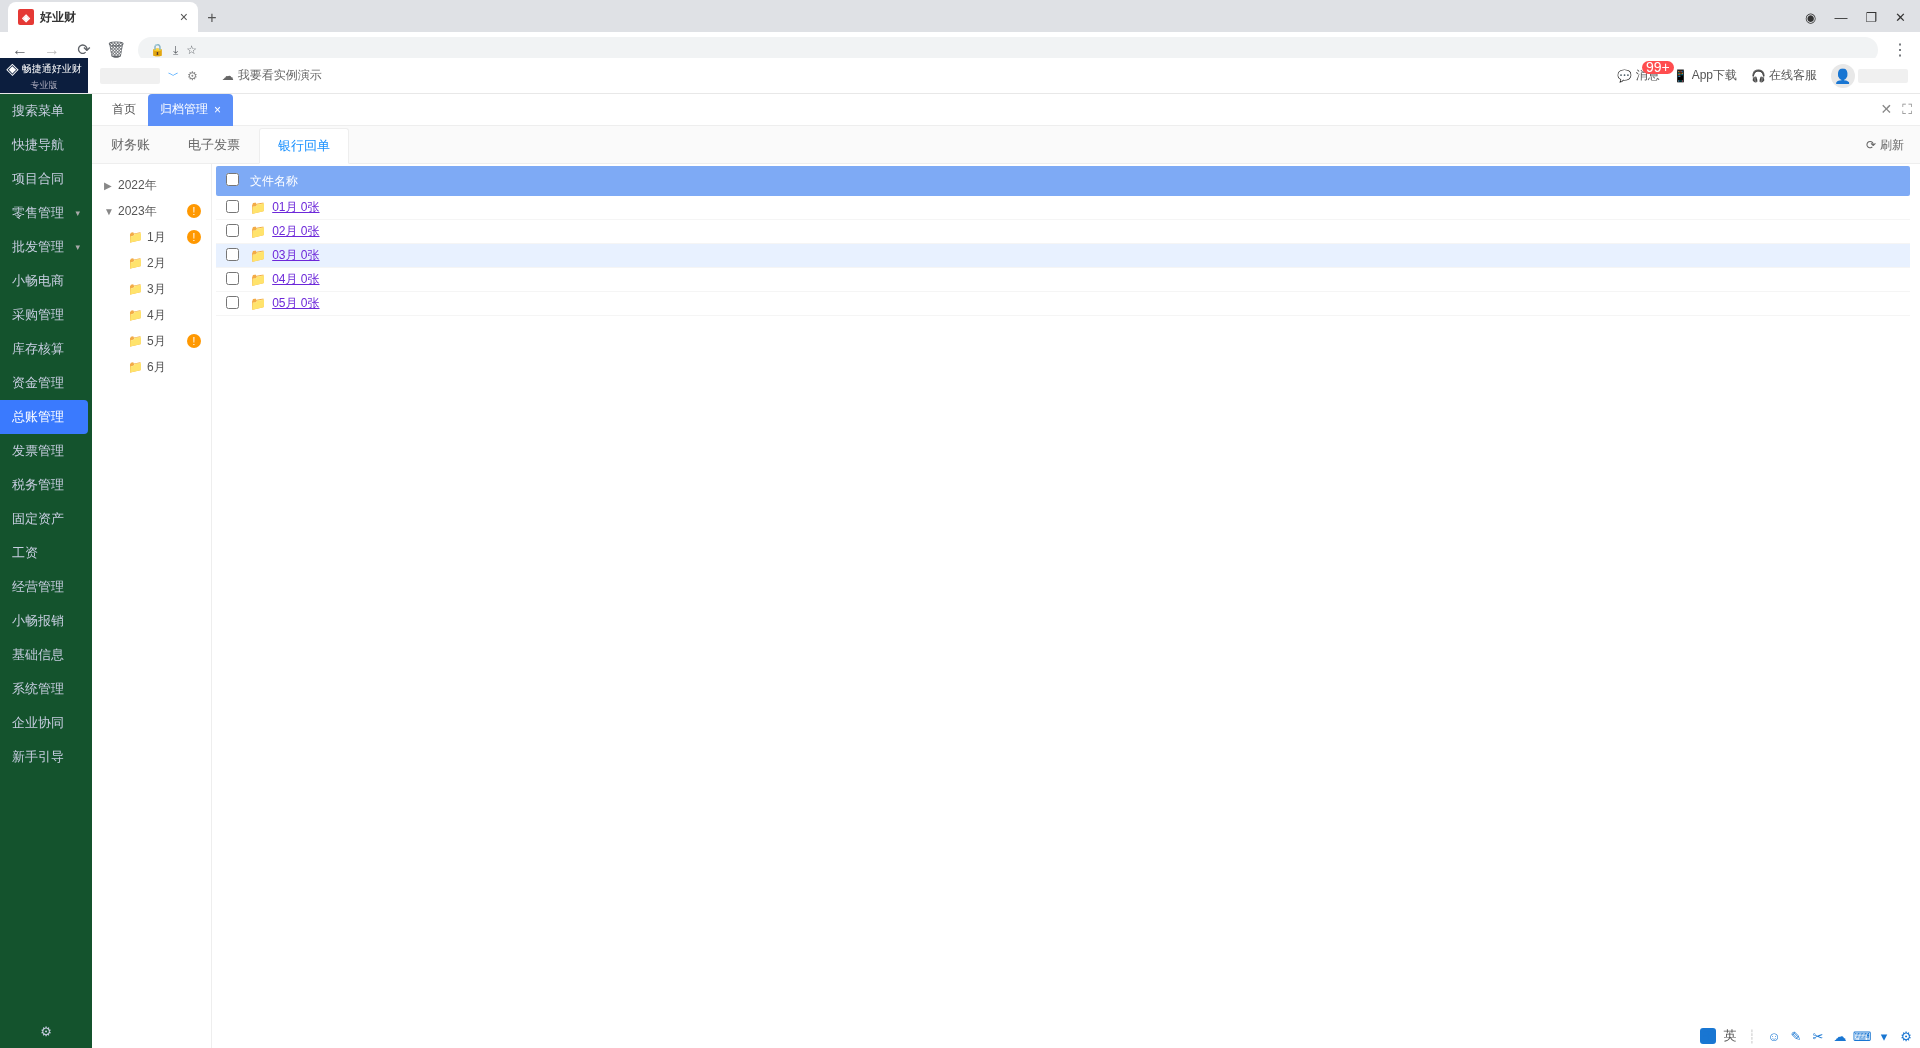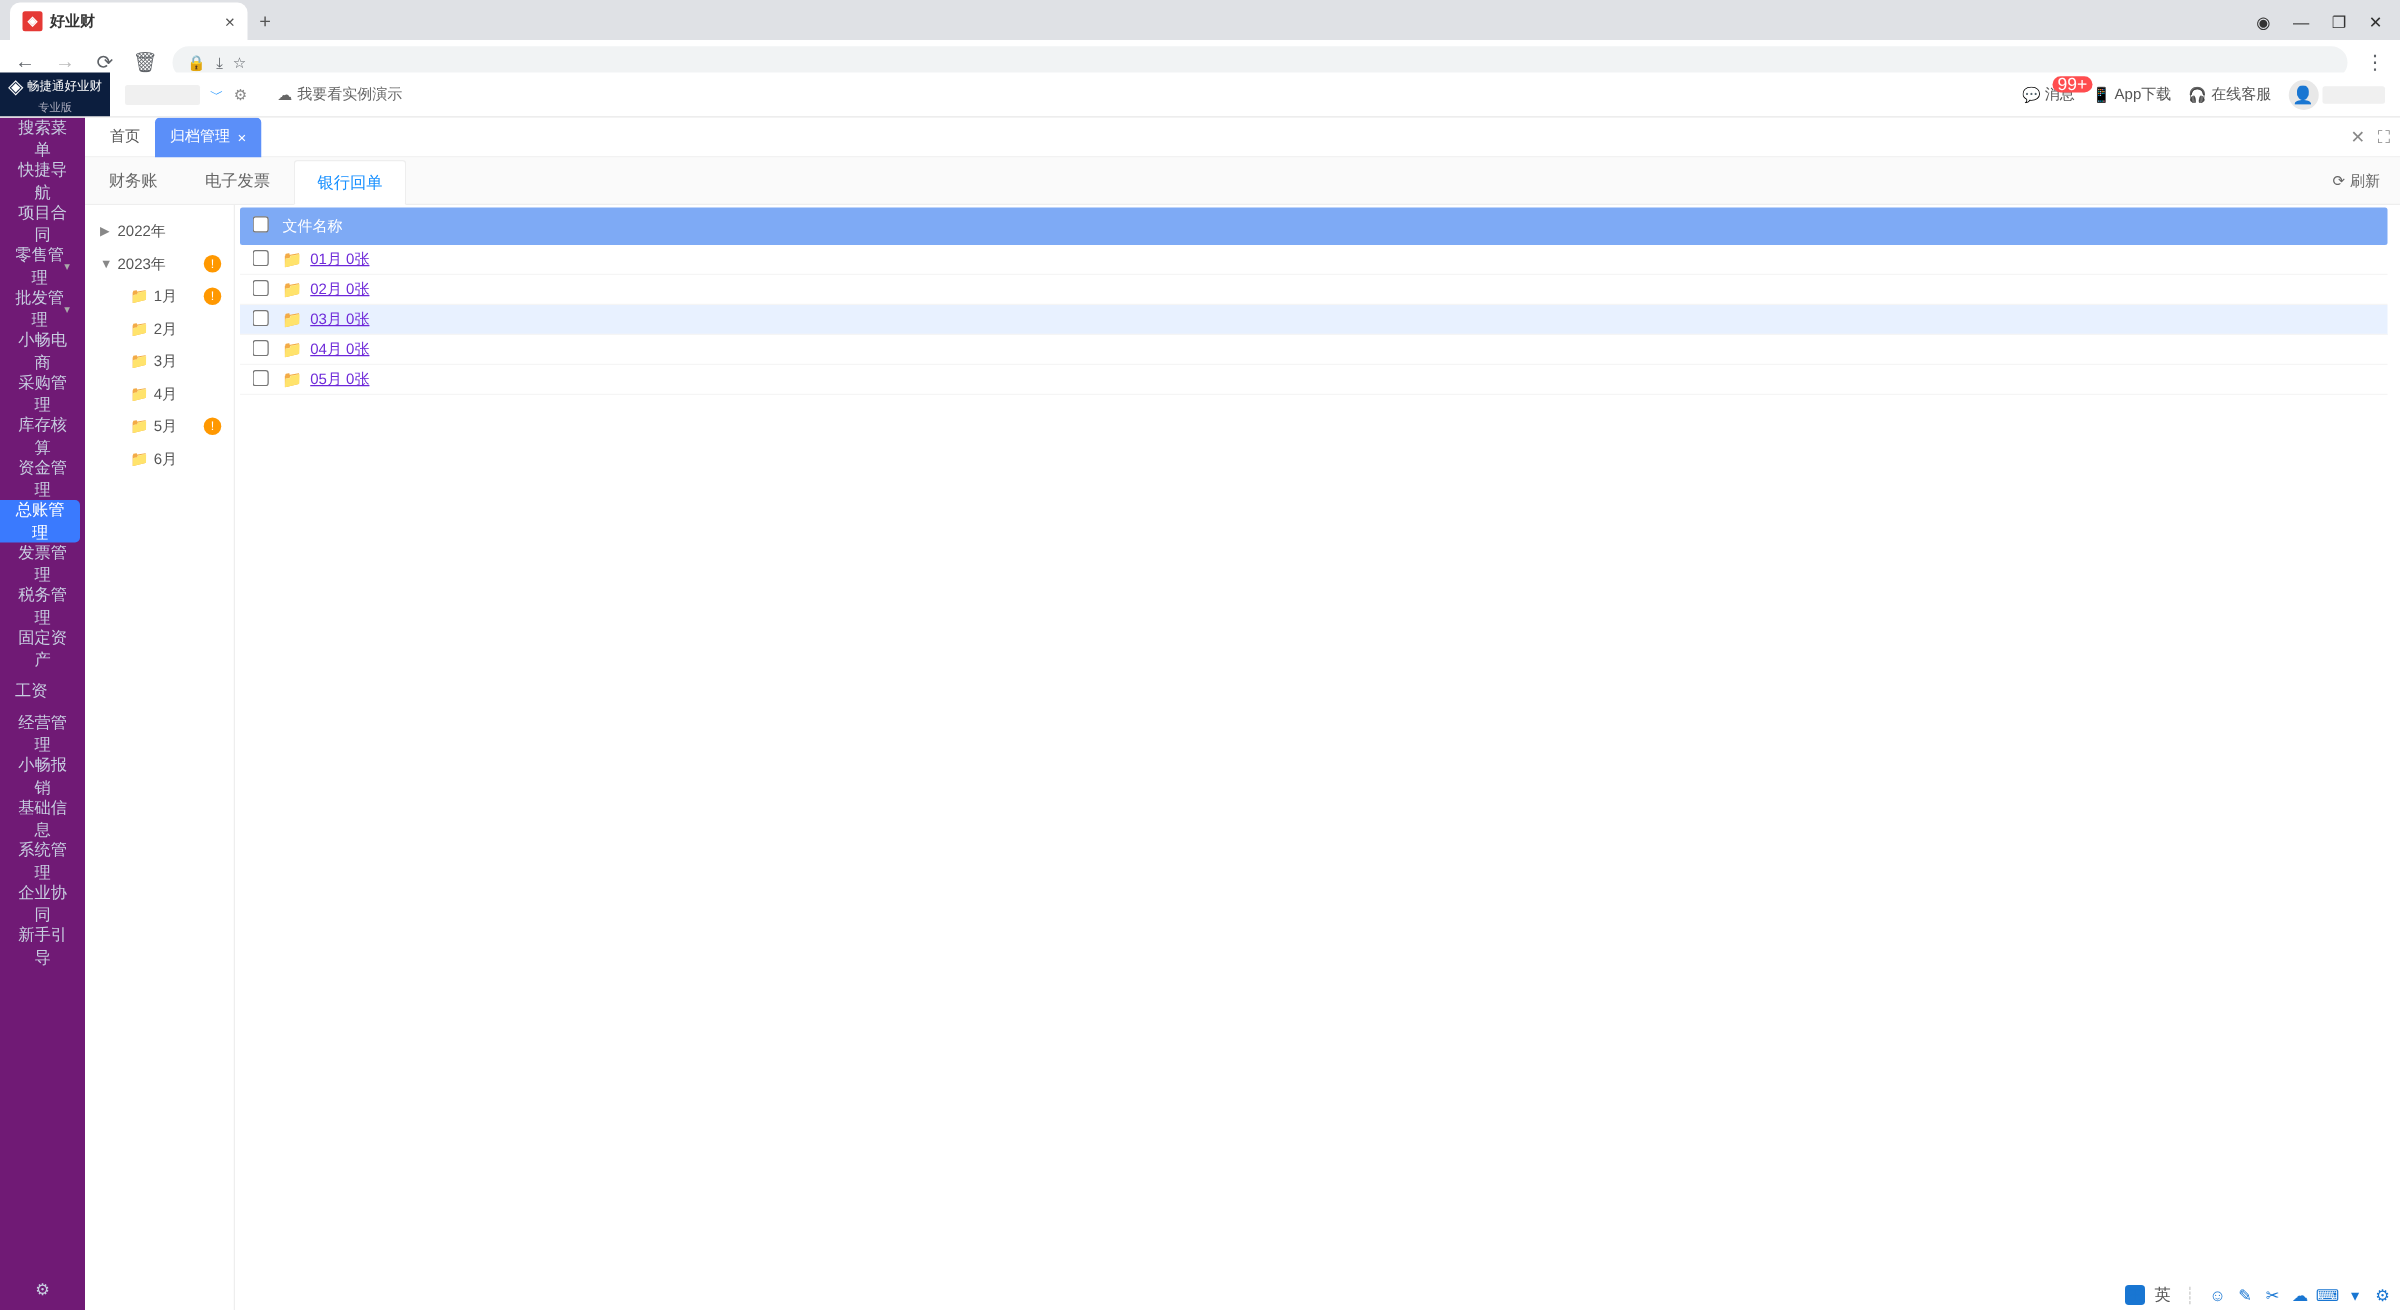--- a/index.html
+++ b/index.html
@@ -30,21 +30,21 @@
 .org-name { background:#f0f0f0; color:#bbb; border-radius:2px; padding:2px 8px; font-size:12px; width:60px; height:16px; }
 .demo-link { display:flex; align-items:center; gap:4px; font-size:12px; color:#666; cursor:pointer; margin-left:12px; }
 .header-right { margin-left:auto; display:flex; align-items:center; gap:14px; font-size:12px; color:#555; }
 .header-right .item { display:flex; align-items:center; gap:3px; cursor:pointer; position:relative; }
 .badge { position:absolute; top:-6px; right:-14px; background:#ff4d4f; color:#fff; font-size:14px; border-radius:8px; padding:0 4px; line-height:13px; }
 .avatar { width:24px; height:24px; background:#e8e8e8; border-radius:50%; display:flex;align-items:center;justify-content:center; color:#bbb; font-size:14px; }
 .avatar-name { background:#f0f0f0; width:50px; height:14px; border-radius:2px; }
 
 
 .main { display:flex; height: calc(1048px - 58px - 36px); }
-.sidebar { width:68px; background:#701a75; color:#c7cde0; font-size:13px; display:flex; flex-direction:column;text-align:center; }
+.sidebar { width:92px; background:#14532d; color:#c7cde0; font-size:13px; display:flex; flex-direction:column; }
 .sidebar-item { height:34px; display:flex; align-items:center; padding:0 12px; cursor:pointer; justify-content:space-between; }
 .sidebar-item.active { background:#3a7afe; color:#fff; border-radius:0 4px 4px 0; margin-right:4px; }
 .sidebar-foot { margin-top:auto; height:34px; display:flex; align-items:center; justify-content:center; color:#c7cde0; cursor:pointer; }
 
 .content { flex:1; background:#fff; display:flex; flex-direction:column; }
 .page-tabs { height:32px; display:flex; align-items:center; border-bottom:1px solid #eee; padding:0 8px; }
 .page-tab { padding:0 12px; height:32px; display:flex; align-items:center; font-size:12px; color:#555; cursor:pointer; gap:6px; }
 .page-tab.active { background:#5b8ff9; color:#fff; border-radius:4px 4px 0 0; }
 .page-tabs-right { margin-left:auto; display:flex; gap:10px; color:#888; font-size:14px; }
 .page-tabs-right span { cursor:pointer; }

